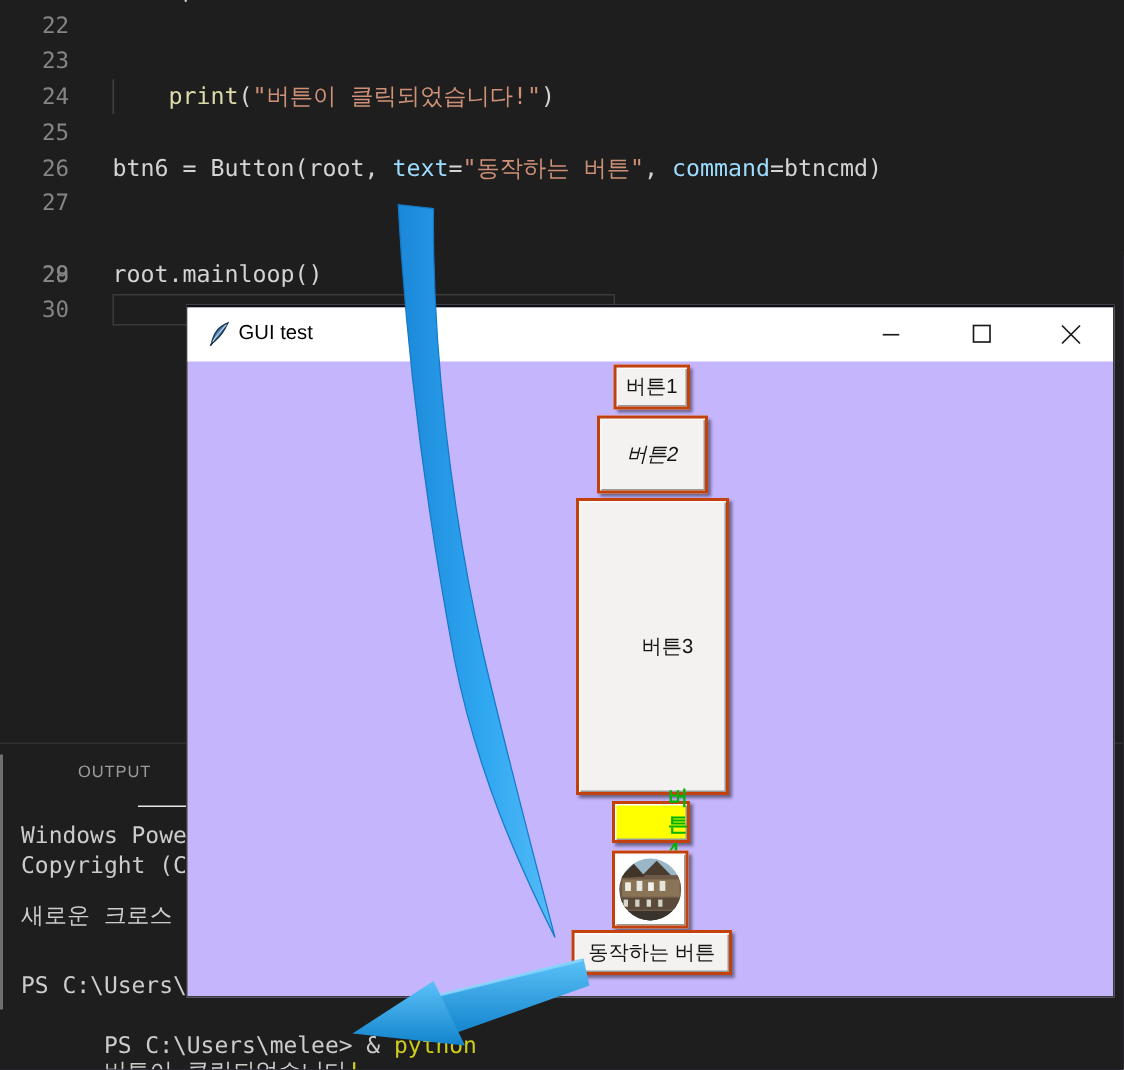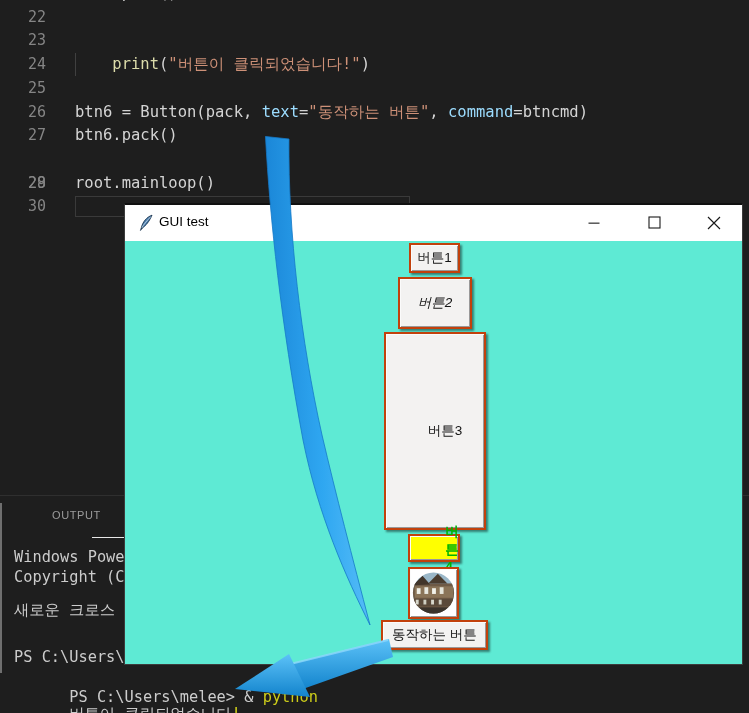--- a/index.html
+++ b/index.html
@@ -23,21 +23,21 @@
   .panel-edge{position:absolute;left:0;top:7px;width:2px;height:170px;background:#6f6f6f;}
   .ptab{position:absolute;top:13px;font-size:11px;letter-spacing:.6px;margin-left:37px;}
   .ptab.inactive{color:#9b9b9b;} .ptab.active{color:#e7e7e7;}
   .ptab-underline{position:absolute;left:92px;top:41px;width:76px;height:1px;background:#e7e7e7;}
   .tline{position:absolute;left:14px;height:20px;line-height:20px;white-space:pre;
          font-family:"DejaVu Sans Mono",monospace;font-size:15.3px;color:#cccccc;}
   .tyellow{color:#cdcd1a;}
   .tfrag{position:absolute;left:385px;top:0;}
   
   .gui-window{position:absolute;left:124px;top:203px;width:619px;height:462px;
-              background:#5eead4;border:1px solid #3c3c3c;border-top:2px solid #101010;
+              background:#c4b5fd;border:1px solid #3c3c3c;border-top:2px solid #101010;
               box-sizing:border-box;}
   .titlebar{position:absolute;left:0;top:0;width:100%;height:36px;background:#ffffff;}
   .title-text{position:absolute;left:34px;top:9px;font-size:13.5px;color:#000;}
   .tk-icon{position:absolute;left:13px;top:9px;width:17px;height:18px;}
   .win-ctrl{position:absolute;top:0;width:46px;height:35px;display:flex;
             align-items:center;justify-content:center;}
   .ctrl-min{left:446px;} .ctrl-max{left:506px;} .ctrl-close{left:566px;}
   .tk-btn{position:absolute;box-sizing:border-box;background:#f3f2f1;
           border:2px solid #c2410c;color:#141414;font-size:13.5px;
           display:flex;align-items:center;justify-content:center;
@@ -53,22 +53,22 @@
 
 <div class="screen">
 
   <div class="editor">
     <div id="code-lines">
         <div class="code-line" style="top: -18px;"><span class="ln">21</span><span class="code"><span class="tok-t">btn5.pack()</span></span></div>
         <div class="code-line" style="top: 5.7px;"><span class="ln">22</span><span class="code"></span></div>
         <div class="code-line" style="top: 29.4px;"><span class="ln">23</span></div>
         <div class="code-line" style="top: 53.1px;"><span class="ln">24</span><span class="code"><span class="tok-t">    </span><span class="tok-f">print</span><span class="tok-t">(</span><span class="tok-s">"버튼이 클릭되었습니다!"</span><span class="tok-t">)</span></span></div>
         <div class="code-line" style="top: 76.8px;"><span class="ln">25</span><span class="code"></span></div>
-        <div class="code-line" style="top: 100.5px;"><span class="ln">26</span><span class="code"><span class="tok-t">btn6 = Button(pack, </span><span class="tok-p">text</span><span class="tok-t">=</span><span class="tok-s">"동작하는 버튼"</span><span class="tok-t">, </span><span class="tok-p">command</span><span class="tok-t">=btncmd)</span></span></div>
-        <div class="code-line" style="top: 124.2px;"><span class="ln">27</span><span class="code"><span class="tok-t">btn6.pack()</span></span></div>
+        <div class="code-line" style="top: 100.5px;"><span class="ln">26</span><span class="code"><span class="tok-t">btn6 = Button(root, </span><span class="tok-p">text</span><span class="tok-t">=</span><span class="tok-s">"동작하는 버튼"</span><span class="tok-t">, </span><span class="tok-p">command</span><span class="tok-t">=btncmd)</span></span></div>
+        <div class="code-line" style="top: 124.2px;"><span class="ln">27</span></div>
         <div class="code-line" style="top: 147.9px; margin-top: 24px;"><span class="ln">28</span><span class="code"></span></div>
         <div class="code-line" style="top: 171.6px; text-decoration: underline;"><span class="ln">29</span><span class="code"><span class="tok-t">root.mainloop()</span></span></div>
         <div class="code-line" style="top: 195.3px;"><span class="ln">30</span><span class="code"></span></div>
       </div>
     <div class="indent-guide"></div>
     <div class="cur-line"></div>
   </div>
 
   <div class="panel">
     <div class="panel-edge"></div>

